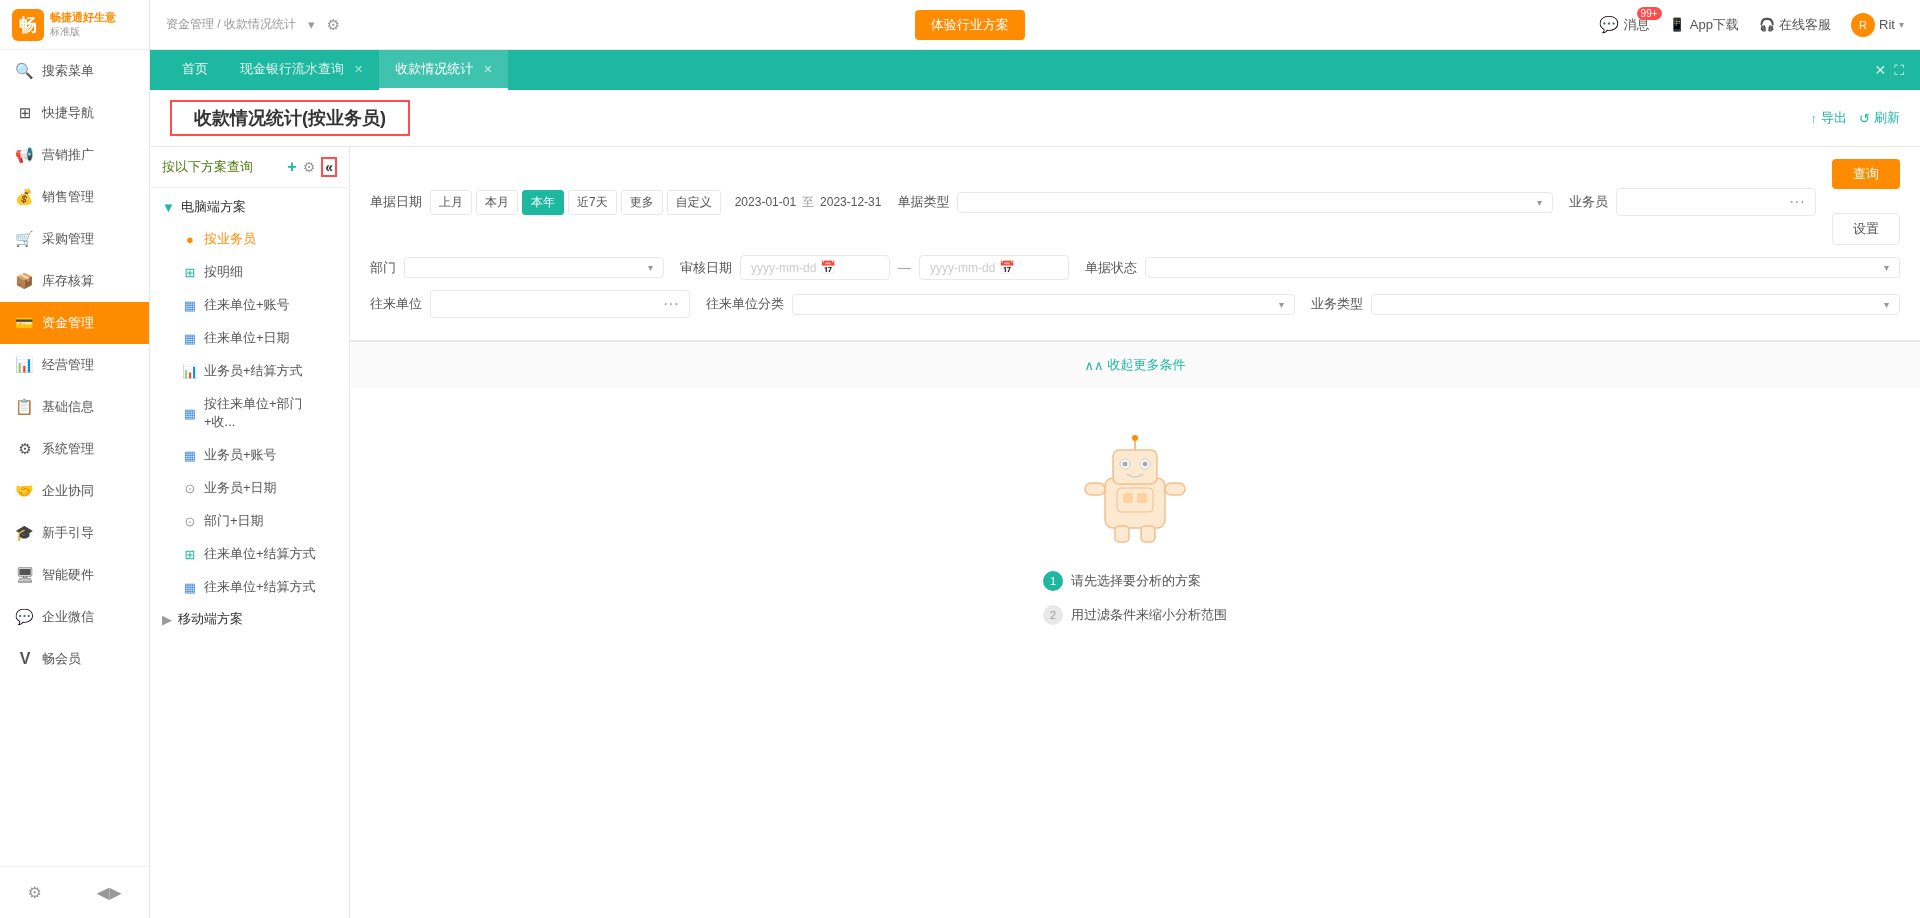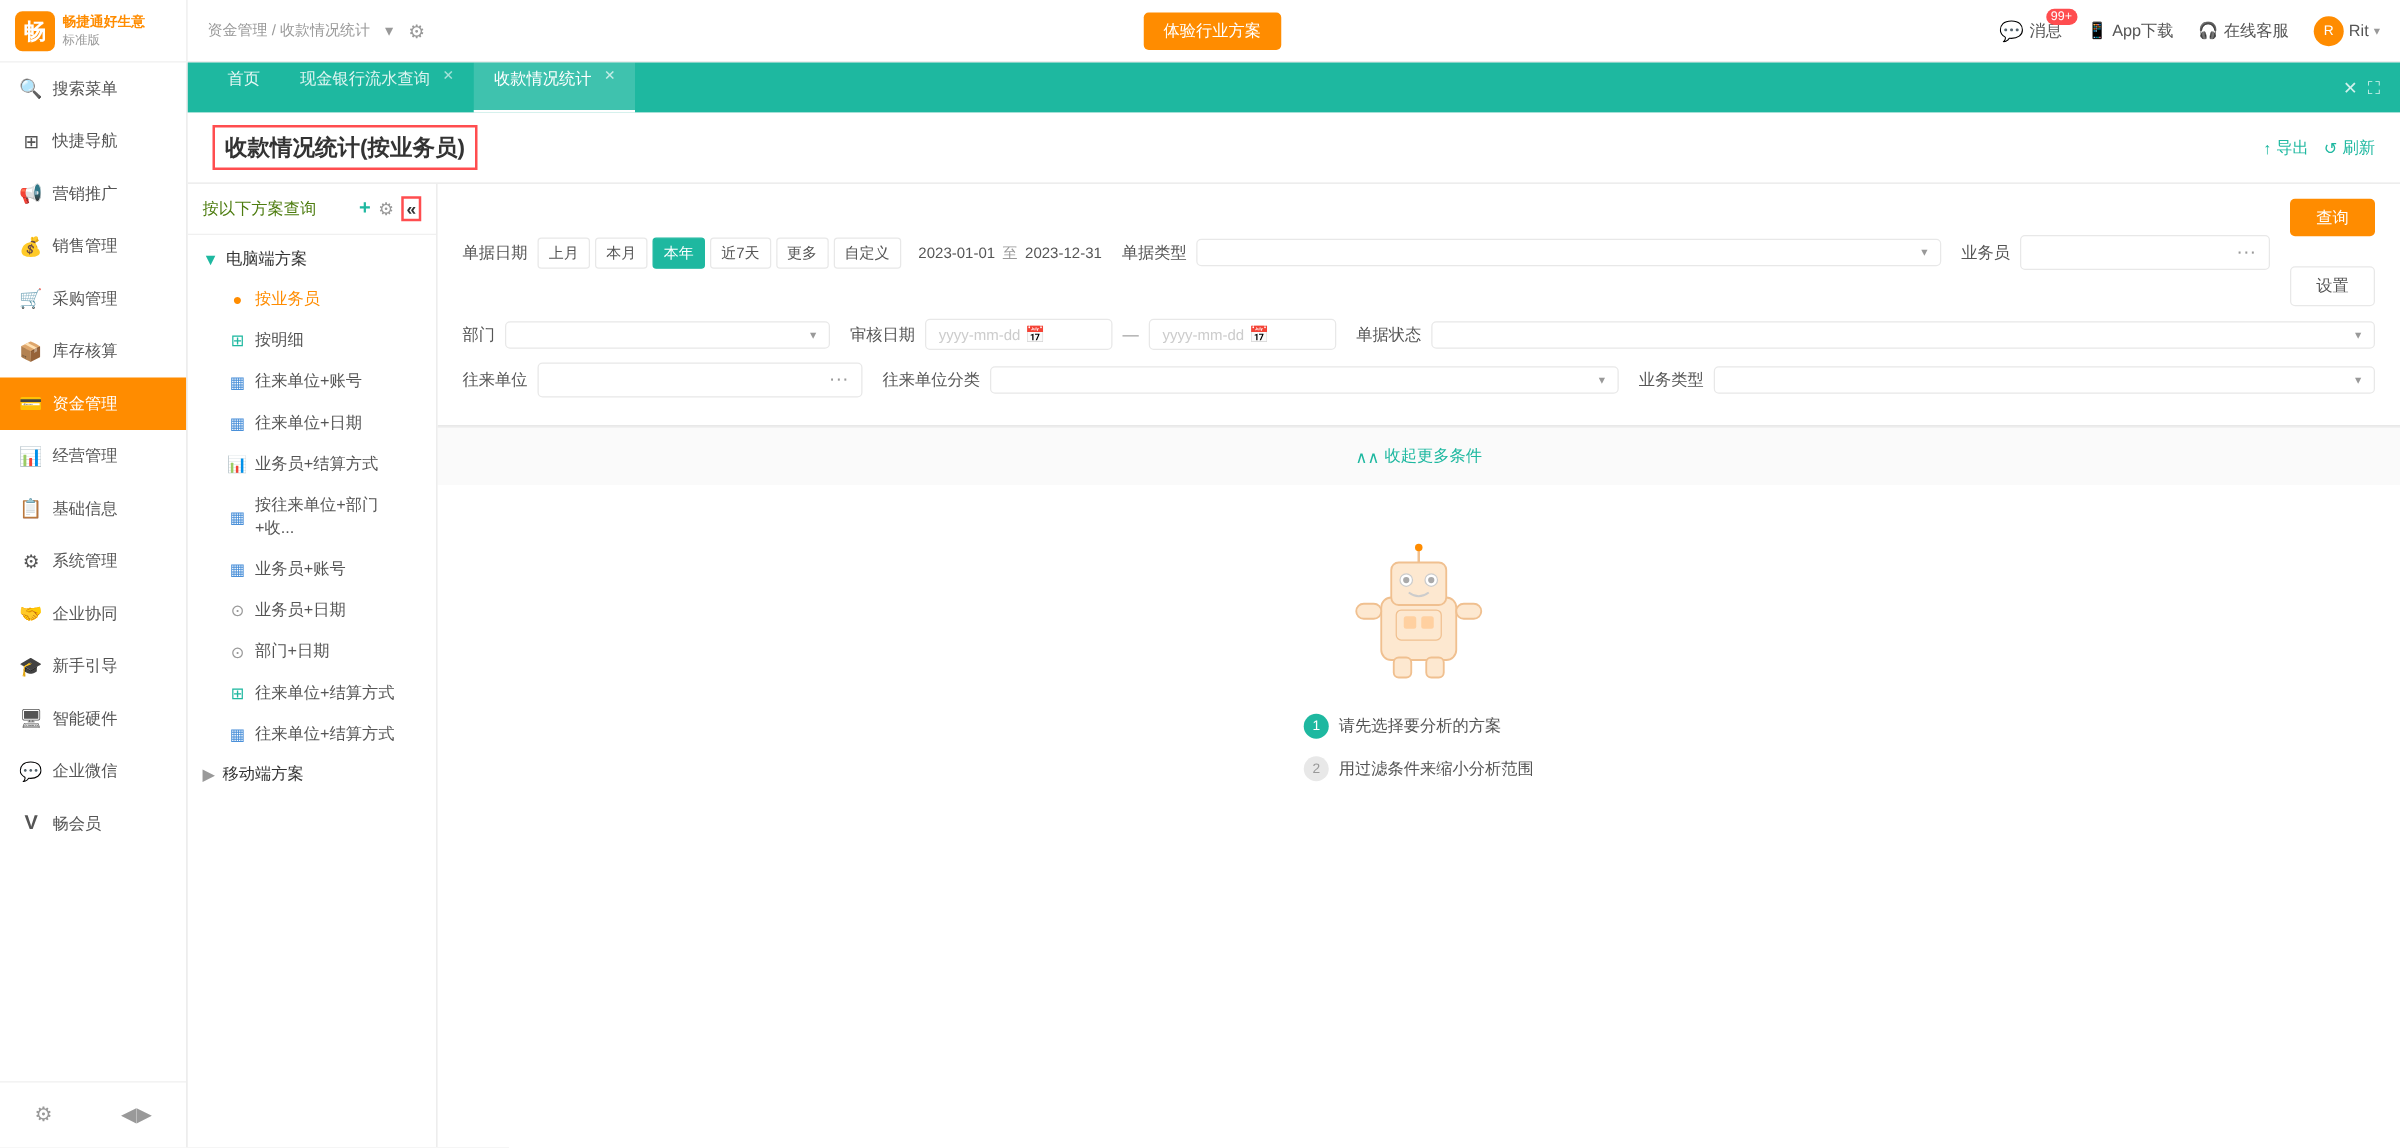--- a/index.html
+++ b/index.html
@@ -25,32 +25,32 @@
     .topbar-breadcrumb { color: #999; font-size: 12px; }
     .topbar-actions { display: flex; align-items: center; gap: 16px; }
     .topbar-btn-trial { background: #ff8c00; color: white; padding: 6px 16px; border-radius: 4px; font-size: 13px; cursor: pointer; border: none; }
     .topbar-right-icons { display: flex; align-items: center; gap: 20px; color: #555; font-size: 13px; }
     .topbar-msg { display: flex; align-items: center; gap: 4px; cursor: pointer; position: relative; }
     .badge { background: #ff4d4f; color: white; font-size: 10px; padding: 1px 4px; border-radius: 8px; position: absolute; top: -8px; right: -12px; text-align: center; }
     .topbar-icon-btn { display: flex; align-items: center; gap: 4px; cursor: pointer; color: #555; }
 
     
     .tabbar { height: 40px; background: #1eb8a0; display: flex; align-items: stretch; padding: 0 16px; flex-shrink: 0; }
-    .tab-item { display: flex; align-items: flex-start; padding: 4px 16px; color: rgba(255,255,255,0.85); font-size: 13px; cursor: pointer; gap: 6px; border-bottom: 2px solid transparent; }
+    .tab-item { display: flex; align-items: center; padding: 4px 16px; color: rgba(255,255,255,0.85); font-size: 13px; cursor: pointer; gap: 6px; border-bottom: 2px solid transparent; }
     .tab-item.active { background: rgba(255,255,255,0.15); border-bottom: 2px solid #fff; color: white; font-weight: 500; }
     .tab-close { font-size: 11px; opacity: 0.7; margin-left: 4px; }
     .tab-home { color: rgba(255,255,255,0.9); }
     .tabbar-right { margin-left: auto; display: flex; align-items: center; gap: 8px; color: rgba(255,255,255,0.8); font-size: 16px; cursor: pointer; }
 
     
     .content { flex: 1; display: flex; flex-direction: column; overflow: hidden; }
 
     
     .page-header { background: #fff; padding: 10px 20px; display: flex; align-items: center; justify-content: space-between; border-bottom: 1px solid #e8e8e8; flex-shrink: 0; }
-    .page-title { font-size: 18px; font-weight: 600; color: #333; border: 2px solid #ff4d4f; padding: 4px 8px; }
+    .page-title { font-size: 18px; font-weight: 600; color: #333; border: 2px solid #ff4d4f; padding: 4px 22px; }
     .page-header-actions { display: flex; align-items: center; gap: 12px; }
     .btn-export { display: flex; align-items: center; gap: 4px; color: #1eb8a0; cursor: pointer; font-size: 13px; }
     .btn-refresh { display: flex; align-items: center; gap: 4px; color: #1eb8a0; cursor: pointer; font-size: 13px; }
 
     
     .body-layout { flex: 1; display: flex; overflow: hidden; }
 
     
     .left-panel { width: 200px; background: #fff; border-right: 1px solid #e8e8e8; display: flex; flex-direction: column; flex-shrink: 0; overflow: hidden; }
     .left-panel-header { padding: 10px 12px; display: flex; align-items: center; justify-content: space-between; border-bottom: 1px solid #f0f0f0; }

